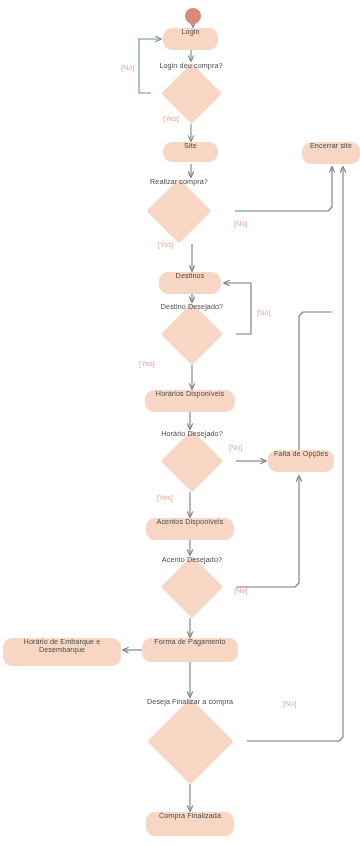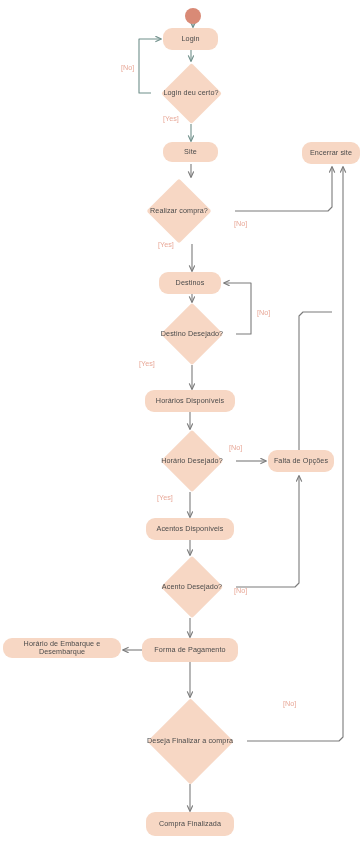--- a/index.html
+++ b/index.html
@@ -24,21 +24,21 @@
     position: absolute;
     left: 0; top: 0;
     width: 360px;
     height: 846px;
     pointer-events: none;
   }
   .node {
     position: absolute;
     box-sizing: border-box;
     display: flex;
-    align-items: center;
+    align-items: flex-start;
     justify-content: center;
     text-align: center;
     color: #4a4a4a;
     line-height: 1.1;
   }
   .node.process {
     background: #f7d7c4;
     border-radius: 9px;
     font-size: 7.2px;
     letter-spacing: 0.1px;
@@ -137,21 +137,21 @@
   </svg>
 
   <div class="start-node" style="left:185px; top:8px; width:16px; height:16px;"></div>
 
   <div class="node process" style="left:163px; top:28px; width:55px; height:22px;">
     <span>Login</span>
   </div>
 
   <div class="node decision" style="left:151px; top:62px; width:80px; height:62px;">
     <div class="diamond-shape" style="width:43px; height:43px; margin-left:-21.5px; margin-top:-21.5px;"></div>
-    <span class="diamond-label">Login deu certo?</span>
+    <span class="diamond-label">Login deu compra?</span>
   </div>
 
   <div class="node process" style="left:163px; top:142px; width:55px; height:20px;">
     <span>Site</span>
   </div>
 
   <div class="node decision" style="left:136px; top:178px; width:86px; height:66px;">
     <div class="diamond-shape" style="width:46px; height:46px; margin-left:-23px; margin-top:-23px;"></div>
     <span class="diamond-label">Realizar compra?</span>
   </div>
@@ -188,21 +188,21 @@
 
   <div class="node decision" style="left:148px; top:556px; width:88px; height:62px;">
     <div class="diamond-shape" style="width:44px; height:44px; margin-left:-22px; margin-top:-22px;"></div>
     <span class="diamond-label">Acento Desejado?</span>
   </div>
 
   <div class="node process" style="left:142px; top:638px; width:96px; height:24px;border-radius:9px;">
     <span>Forma de Pagamento</span>
   </div>
 
-  <div class="node process" style="left:3px; top:638px; width:118px; height:20px;">
+  <div class="node process" style="left:3px; top:638px; width:118px; height:28px;">
     <span>Horário de Embarque e Desembarque</span>
   </div>
 
   <div class="node decision" style="left:133px; top:698px; width:114px; height:86px;">
     <div class="diamond-shape" style="width:61px; height:61px; margin-left:-30.5px; margin-top:-30.5px;"></div>
     <span class="diamond-label">Deseja Finalizar a compra</span>
   </div>
 
   <div class="node process" style="left:146px; top:812px; width:88px; height:24px;">
     <span>Compra Finalizada</span>

